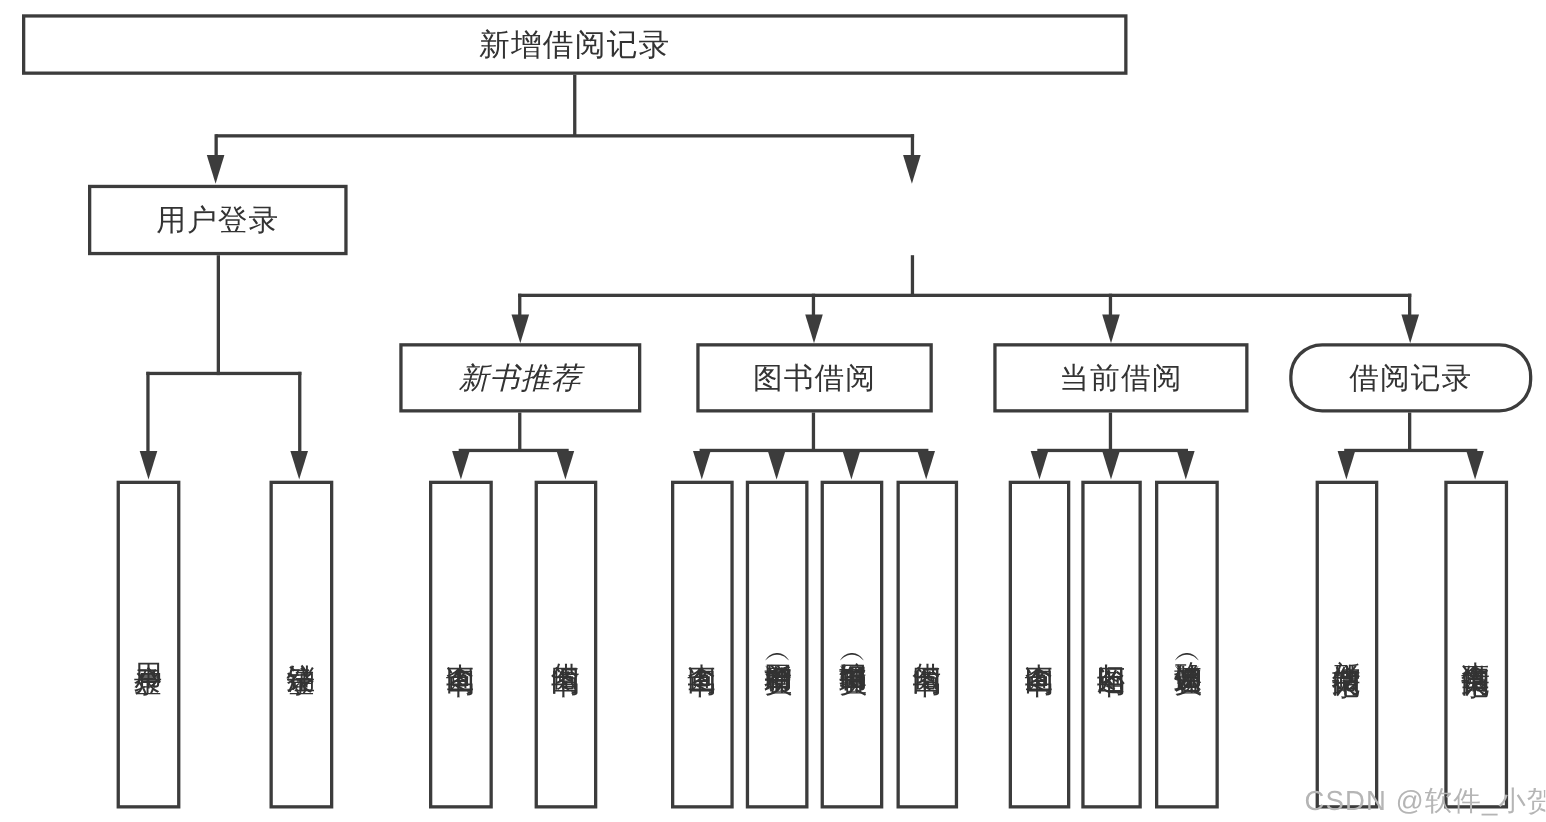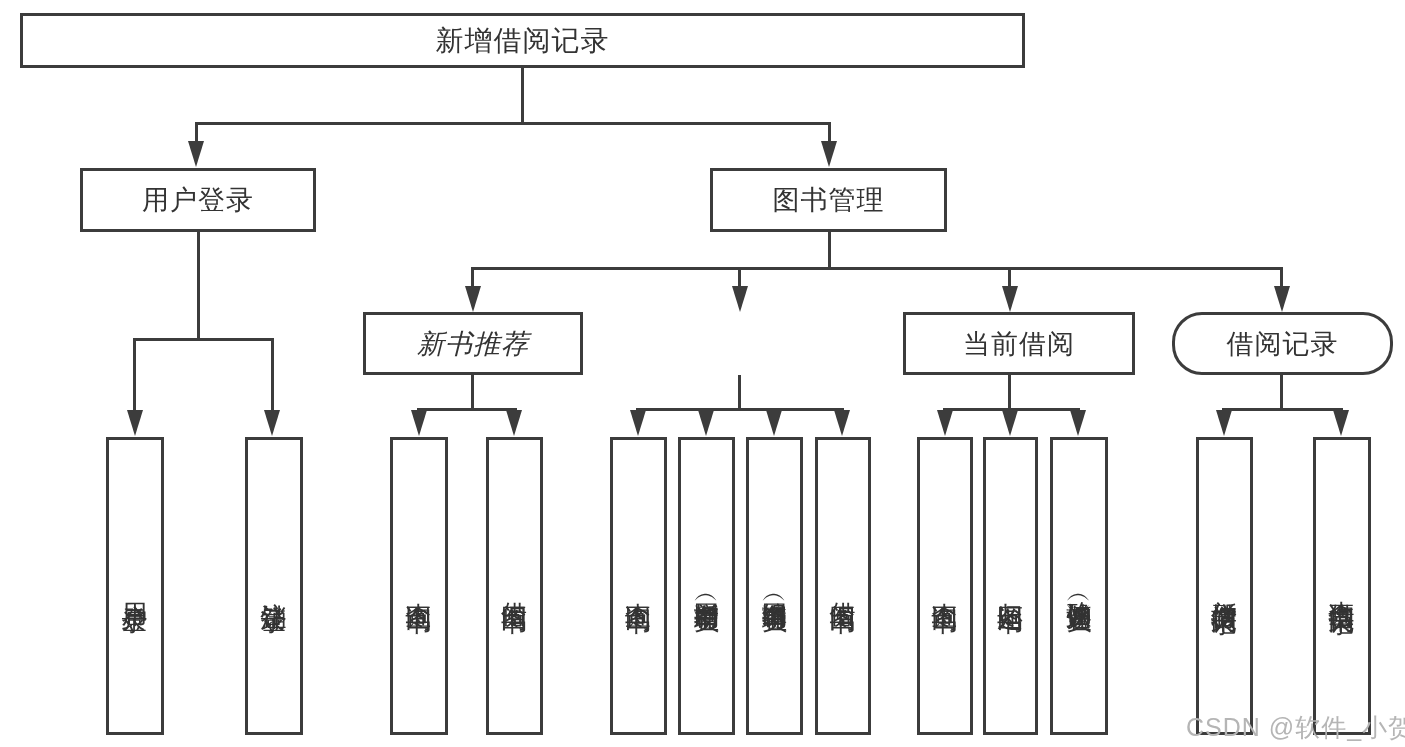--- a/index.html
+++ b/index.html
@@ -42,23 +42,20 @@
   <div class="vline" style="left:521px;top:68px;height:56px;"></div>
   <div class="hline" style="left:196px;top:122px;width:635px;"></div>
   <div class="vline" style="left:195px;top:122px;height:24px;"></div>
   <div class="vline" style="left:828px;top:122px;height:24px;"></div>
   <div class="arrow" style="left:188px;top:141px;"></div>
   <div class="arrow" style="left:821px;top:141px;"></div>
 
   <div class="hbox" style="left:80px;top:168px;width:236px;height:64px;">
     <span>用户登录</span>
   </div>
-  <div class="hbox" style="left:710px;top:168px;width:237px;height:64px;">
-    <span>图书管理</span>
-  </div>
 
   <div class="vline" style="left:197px;top:232px;height:109px;"></div>
   <div class="hline" style="left:133px;top:338px;width:141px;"></div>
   <div class="vline" style="left:133px;top:338px;height:74px;"></div>
   <div class="vline" style="left:271px;top:338px;height:74px;"></div>
   <div class="arrow" style="left:127px;top:410px;"></div>
   <div class="arrow" style="left:264px;top:410px;"></div>
 
   <div class="vline" style="left:828px;top:232px;height:38px;"></div>
   <div class="hline" style="left:471px;top:267px;width:812px;"></div>
@@ -66,20 +63,23 @@
   <div class="vline" style="left:738px;top:267px;height:22px;"></div>
   <div class="vline" style="left:1008px;top:267px;height:22px;"></div>
   <div class="vline" style="left:1280px;top:267px;height:22px;"></div>
   <div class="arrow" style="left:465px;top:286px;"></div>
   <div class="arrow" style="left:732px;top:286px;"></div>
   <div class="arrow" style="left:1002px;top:286px;"></div>
   <div class="arrow" style="left:1274px;top:286px;"></div>
 
   <div class="hbox" style="left:363px;top:312px;width:220px;height:63px;font-style:italic;">
     <span>新书推荐</span>
+  </div>
+  <div class="hbox" style="left:633px;top:312px;width:215px;height:63px;">
+    <span>图书借阅</span>
   </div>
   <div class="hbox" style="left:903px;top:312px;width:232px;height:63px;">
     <span>当前借阅</span>
   </div>
   <div class="hbox" style="left:1172px;top:312px;width:221px;height:63px;border-radius:30px;">
     <span>借阅记录</span>
   </div>
 
   <div class="vline" style="left:471px;top:375px;height:35px;"></div>
   <div class="hline" style="left:417px;top:408px;width:100px;"></div>

